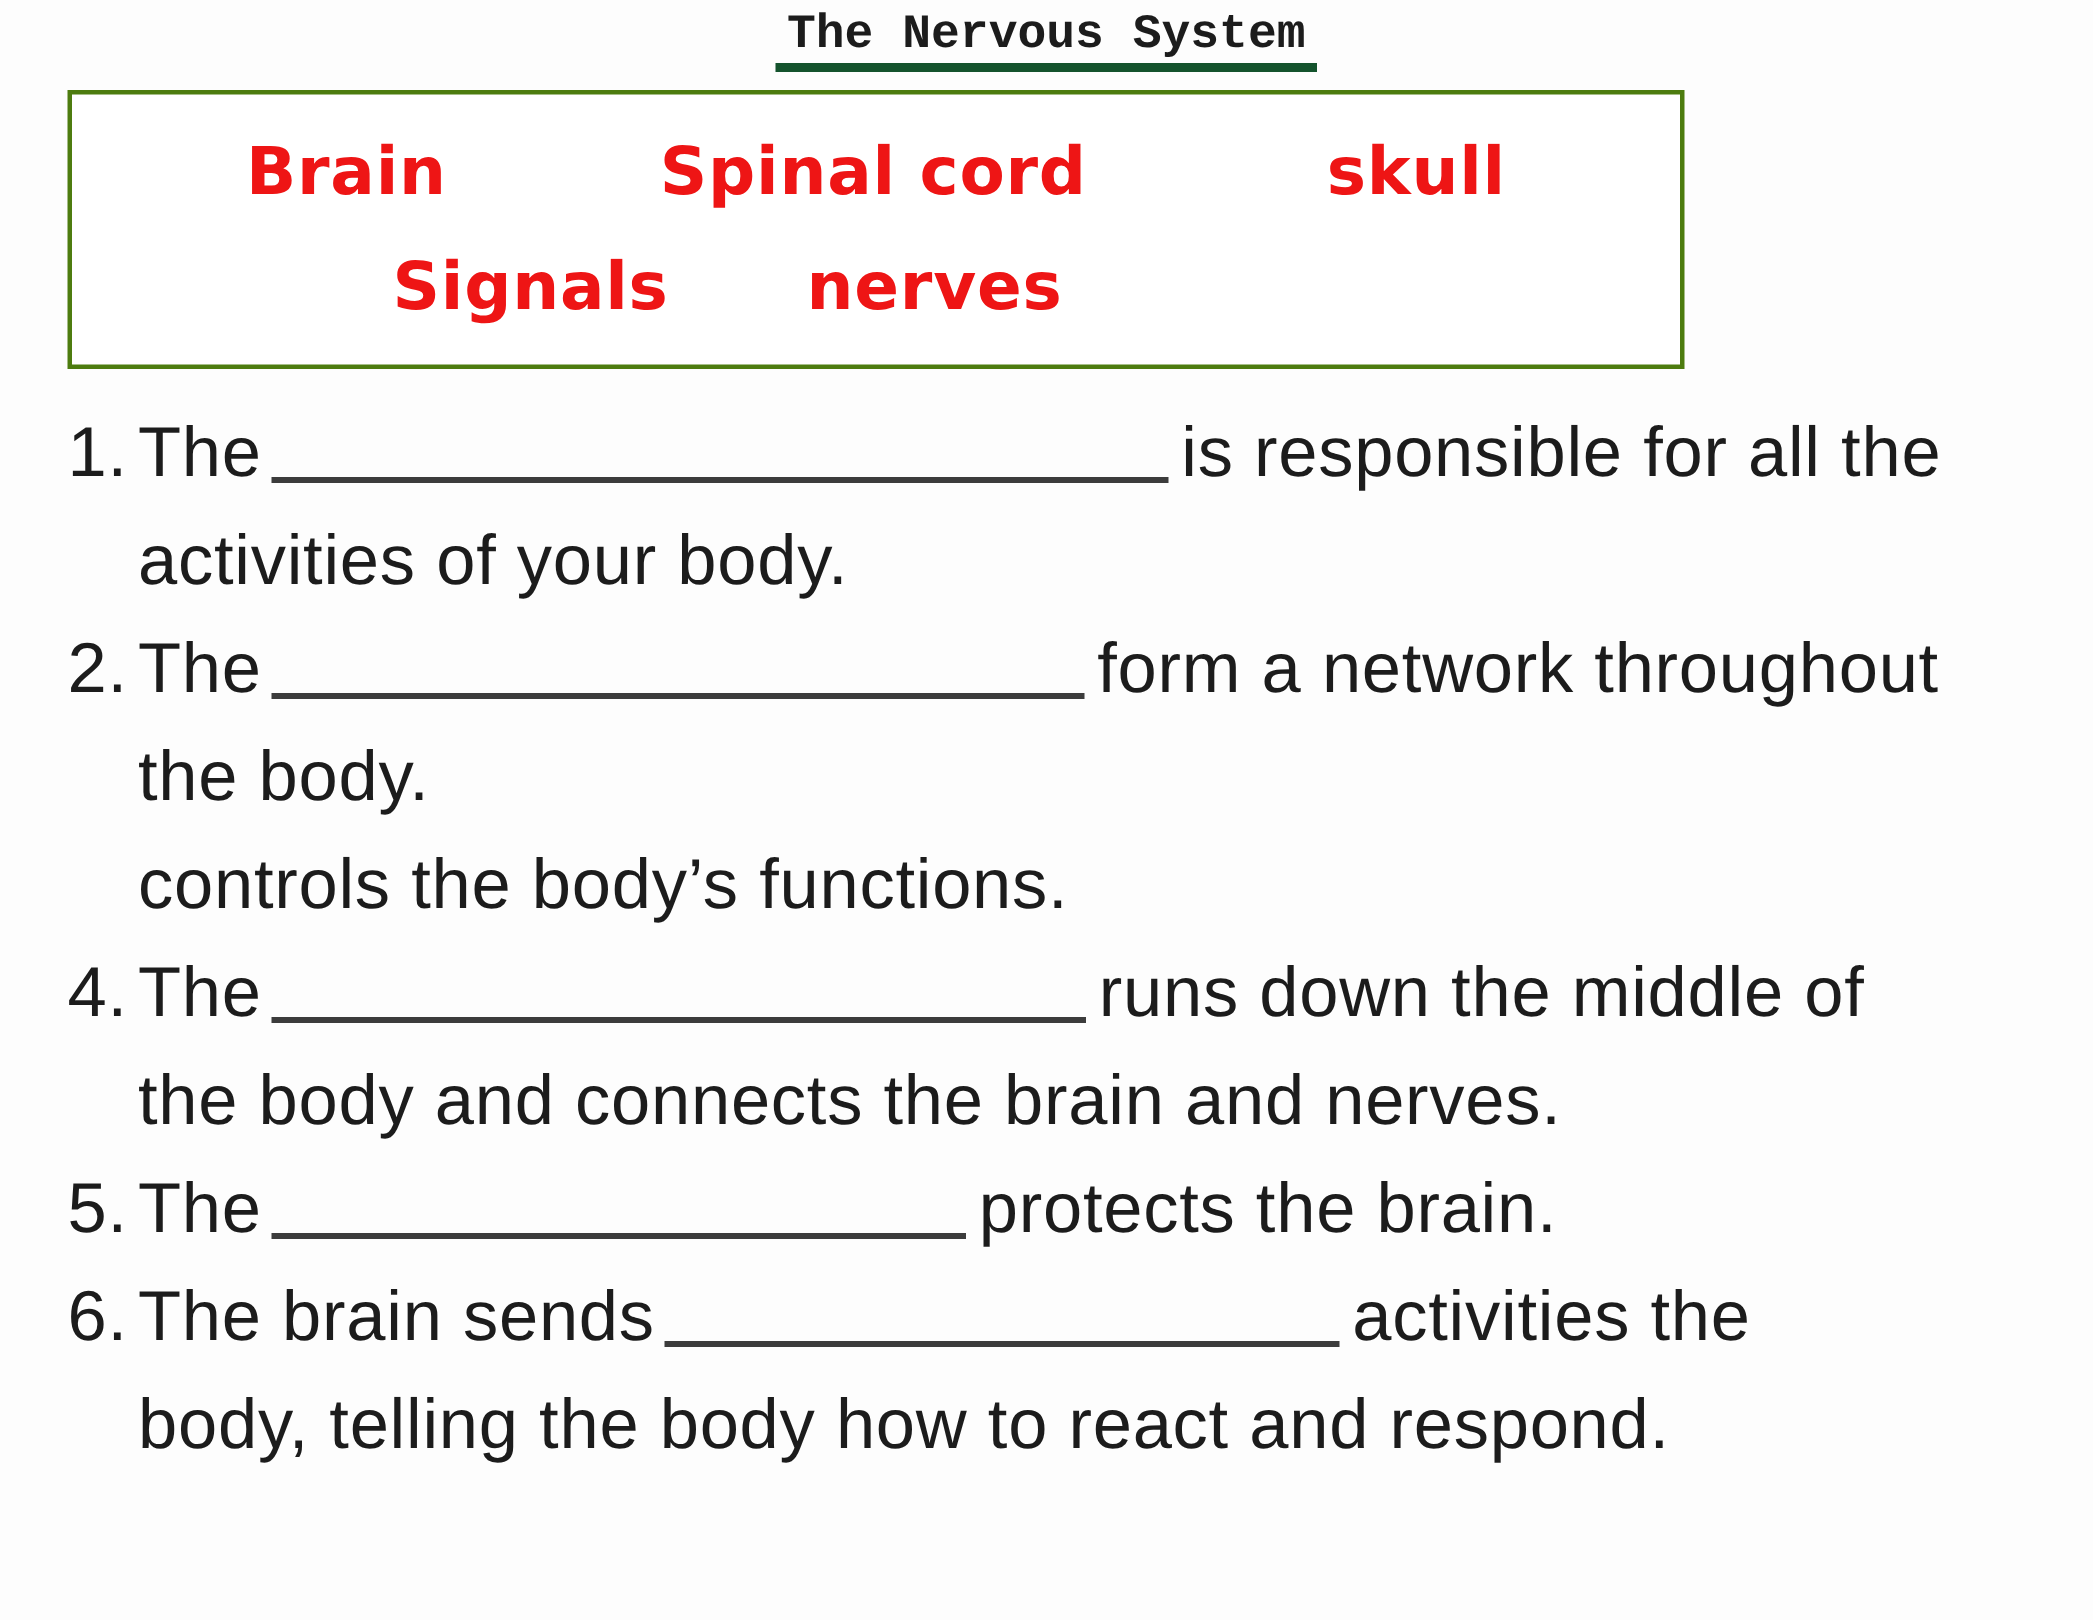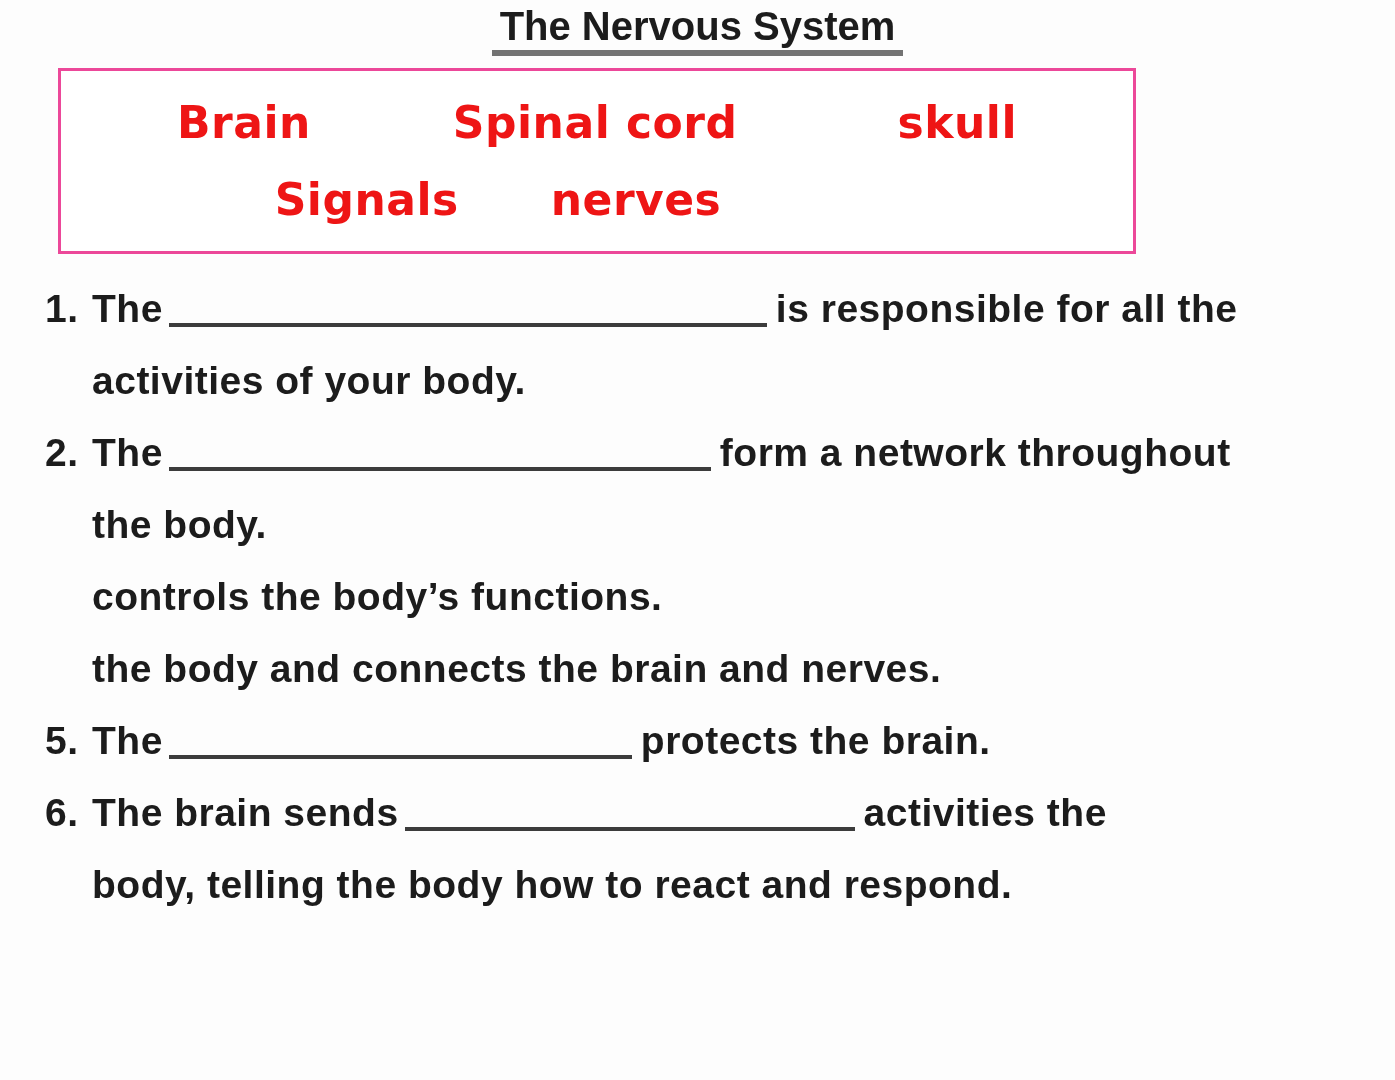--- a/index.html
+++ b/index.html
@@ -5,42 +5,42 @@
   html,body{margin:0;padding:0;}
   body{
     width:1395px;height:1080px;overflow:hidden;
     background:#fdfdfd;color:#1c1c1c;
     font-family:"Liberation Sans",sans-serif;
   }
   
   .title-wrap{text-align:center;margin:4px 0 12px;}
   .title{
     display:inline-block;
-    font-family:Liberation Sans, sans-serif;font-weight:bold;font-size:40px;
-    border-bottom:6px solid #737373;padding:0 8px 1px;
+    font-family:Liberation Mono, monospace;font-weight:bold;font-size:32px;
+    border-bottom:6px solid #14532d;padding:0 8px 1px;
   }
   
   .word-bank{
-    box-sizing:border-box;margin-left:58px;width:1078px;height:186px;
-    border:3px solid #ec4899;background:#fff;
+    box-sizing:border-box;margin-left:45px;width:1078px;height:186px;
+    border:3px solid #4d7c0f;background:#fff;
     display:flex;flex-direction:column;justify-content:space-evenly;
   }
   .wb-row{
     display:flex;justify-content:center;align-items:center;
     font-family:"DejaVu Sans",sans-serif;font-weight:bold;font-size:44px;
     color:#ee1515;letter-spacing:0.5px;white-space:nowrap;
   }
   .wb-row.r1 .wb-word:nth-child(1){margin-right:142px;}
   .wb-row.r1 .wb-word:nth-child(2){margin-right:160px;}
   .wb-row.r2 .wb-word:nth-child(1){margin-right:92px;}
   .wb-row.r2 .wb-word:nth-child(2){margin-right:198px;}
   
   .questions{
     margin:19px 0 0 45px;width:1332px;
-    font-weight:bold;font-size:39px;letter-spacing:0.5px;line-height:72px;
+    font-weight:normal;font-size:47px;letter-spacing:0.5px;line-height:72px;
   }
   .q-num{display:inline-block;width:47px;}
   .q-line2{padding-left:47px;}
   .q-line2:empty{display:none;}
   .blank{
     display:inline-block;height:4px;
     border-bottom:4px solid #3c3c3c;
     vertical-align:-5px;margin:0 9px 0 6px;
   }
   .q:nth-child(1) .blank{width:598px;}
@@ -73,20 +73,21 @@
     <div class="q-line2">activities of your body.</div>
   </div>
   <div class="q">
     <div class="q-line1"><span class="q-num">2.</span><span>The</span><span class="blank"></span><span>form a network throughout</span></div>
     <div class="q-line2">the body.</div>
   </div>
   <div class="q">
     <div class="q-line2">controls the body’s functions.</div>
   </div>
   <div class="q">
+    <div class="q-line1"><span class="q-num">4.</span><span>The</span><span class="blank"></span><span>runs down the middle of</span></div>
     <div class="q-line2">the body and connects the brain and nerves.</div>
   </div>
   <div class="q">
     <div class="q-line1"><span class="q-num">5.</span><span>The</span><span class="blank"></span><span>protects the brain.</span></div>
 
   </div>
   <div class="q">
     <div class="q-line1"><span class="q-num">6.</span><span>The brain sends</span><span class="blank"></span><span>activities the</span></div>
     <div class="q-line2">body, telling the body how to react and respond.</div>
   </div>

